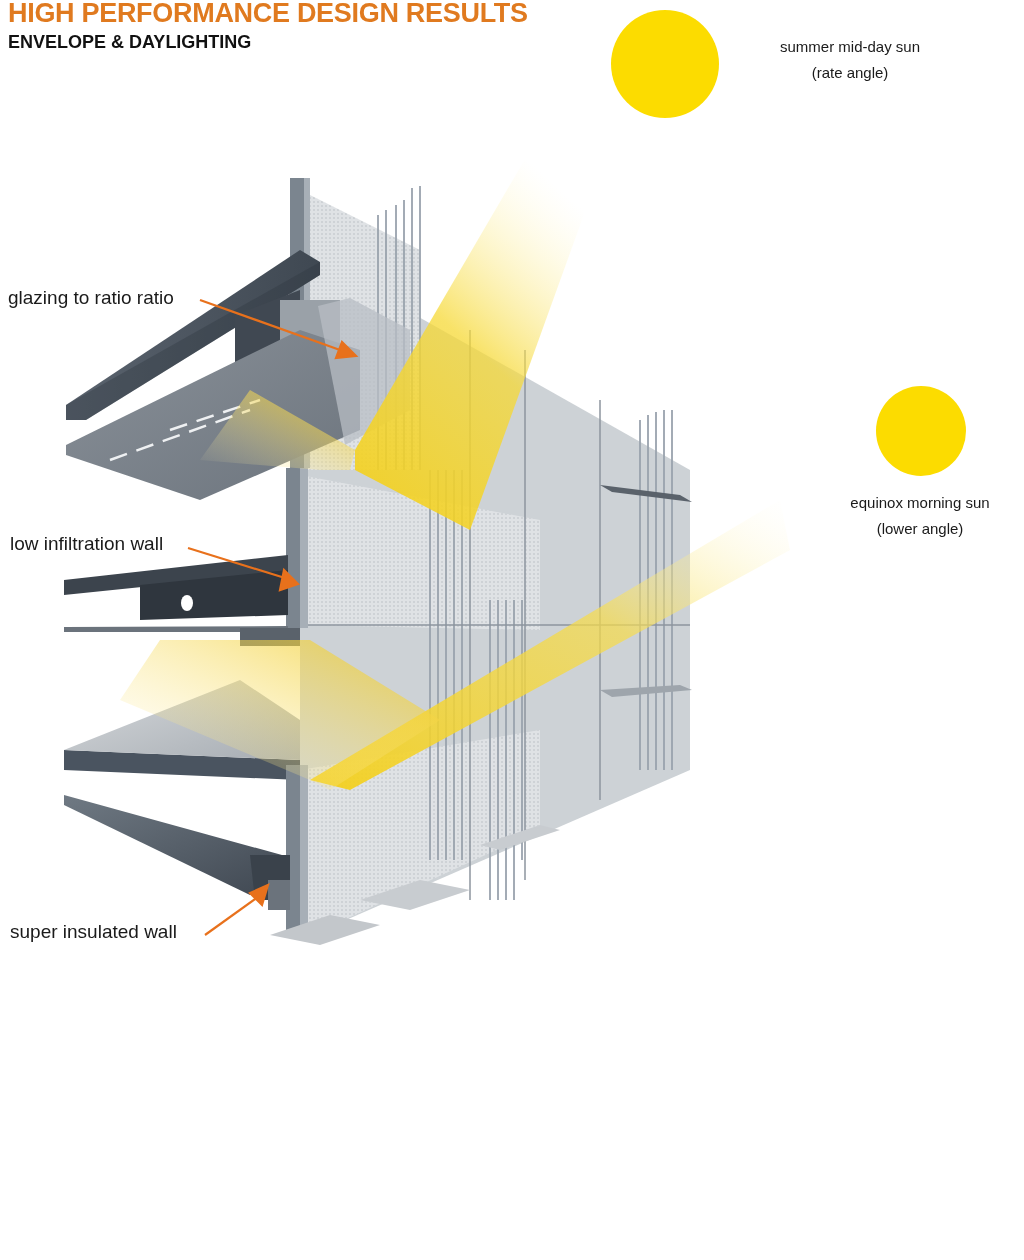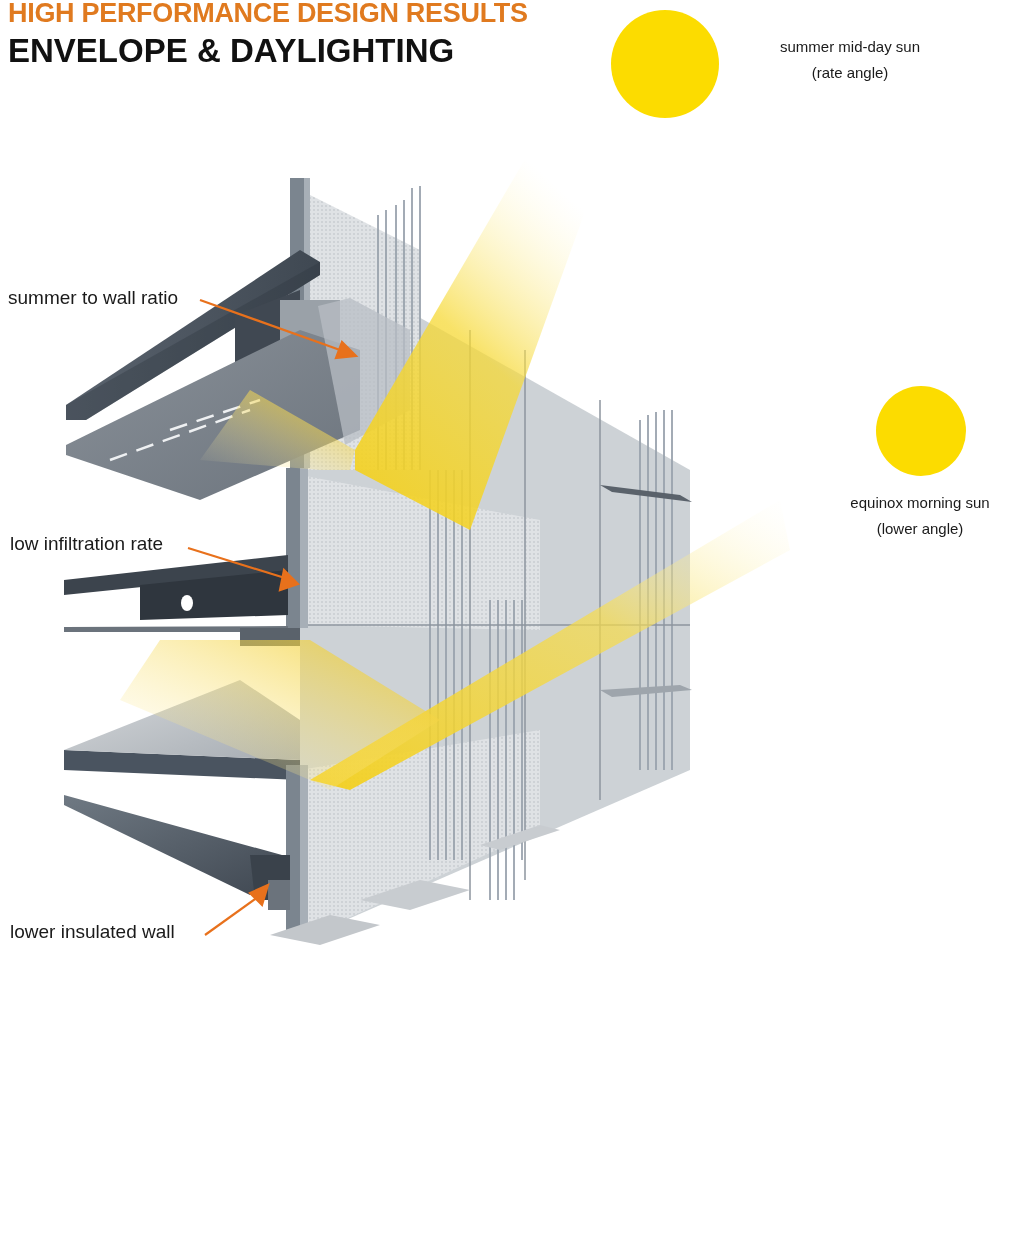--- a/index.html
+++ b/index.html
@@ -1,20 +1,20 @@
 <!DOCTYPE html>
 <html><head>
 <meta charset="utf-8">
 <style>
   html, body { margin: 0; padding: 0; background: #ffffff; }
   body { width: 1024px; height: 1260px; position: relative; overflow: hidden;
          font-family: "Liberation Sans", sans-serif; }
   .title { position: absolute; left: 8px; top: -2px; font-size: 27px; font-weight: bold;
            letter-spacing: -0.3px; color: #e07a1f; white-space: nowrap; }
-  .subtitle { position: absolute; left: 8px; top: 32px; font-size: 33px; font-weight: bold;
+  .subtitle { position: absolute; left: 8px; top: 32px; font-size: 18px; font-weight: bold;
               color: #111111; white-space: nowrap; }
   .sun { position: absolute; border-radius: 50%; }
   .sun-label { position: absolute; font-size: 15px; color: #1a1a1a; text-align: center;
                line-height: 26px; white-space: nowrap; }
   .callout { position: absolute; font-size: 19px; color: #1a1a1a; white-space: nowrap; }
   svg.scene { position: absolute; left: 0; top: 0; }
 </style>
 </head>
 <body>
 
@@ -156,15 +156,15 @@
   <div>summer mid-day sun</div>
   <div>(rate angle)</div>
 </div>
 
 <div class="sun" style="left:876px; top:386px; width:90px; height:90px; background:#fcdc00;"></div>
 <div class="sun-label" style="left:810px; top:490px; width:220px;">
   <div>equinox morning sun</div>
   <div>(lower angle)</div>
 </div>
 
-<div class="callout" style="left:8px; top:287px;">summer to wall ratio</div>
-<div class="callout" style="left:10px; top:533px;">low infiltration rate</div>
-<div class="callout" style="left:10px; top:921px;">lower insulated wall</div>
+<div class="callout" style="left:8px; top:287px;">glazing to ratio ratio</div>
+<div class="callout" style="left:10px; top:533px;">low infiltration wall</div>
+<div class="callout" style="left:10px; top:921px;">super insulated wall</div>
 
 </body></html>

